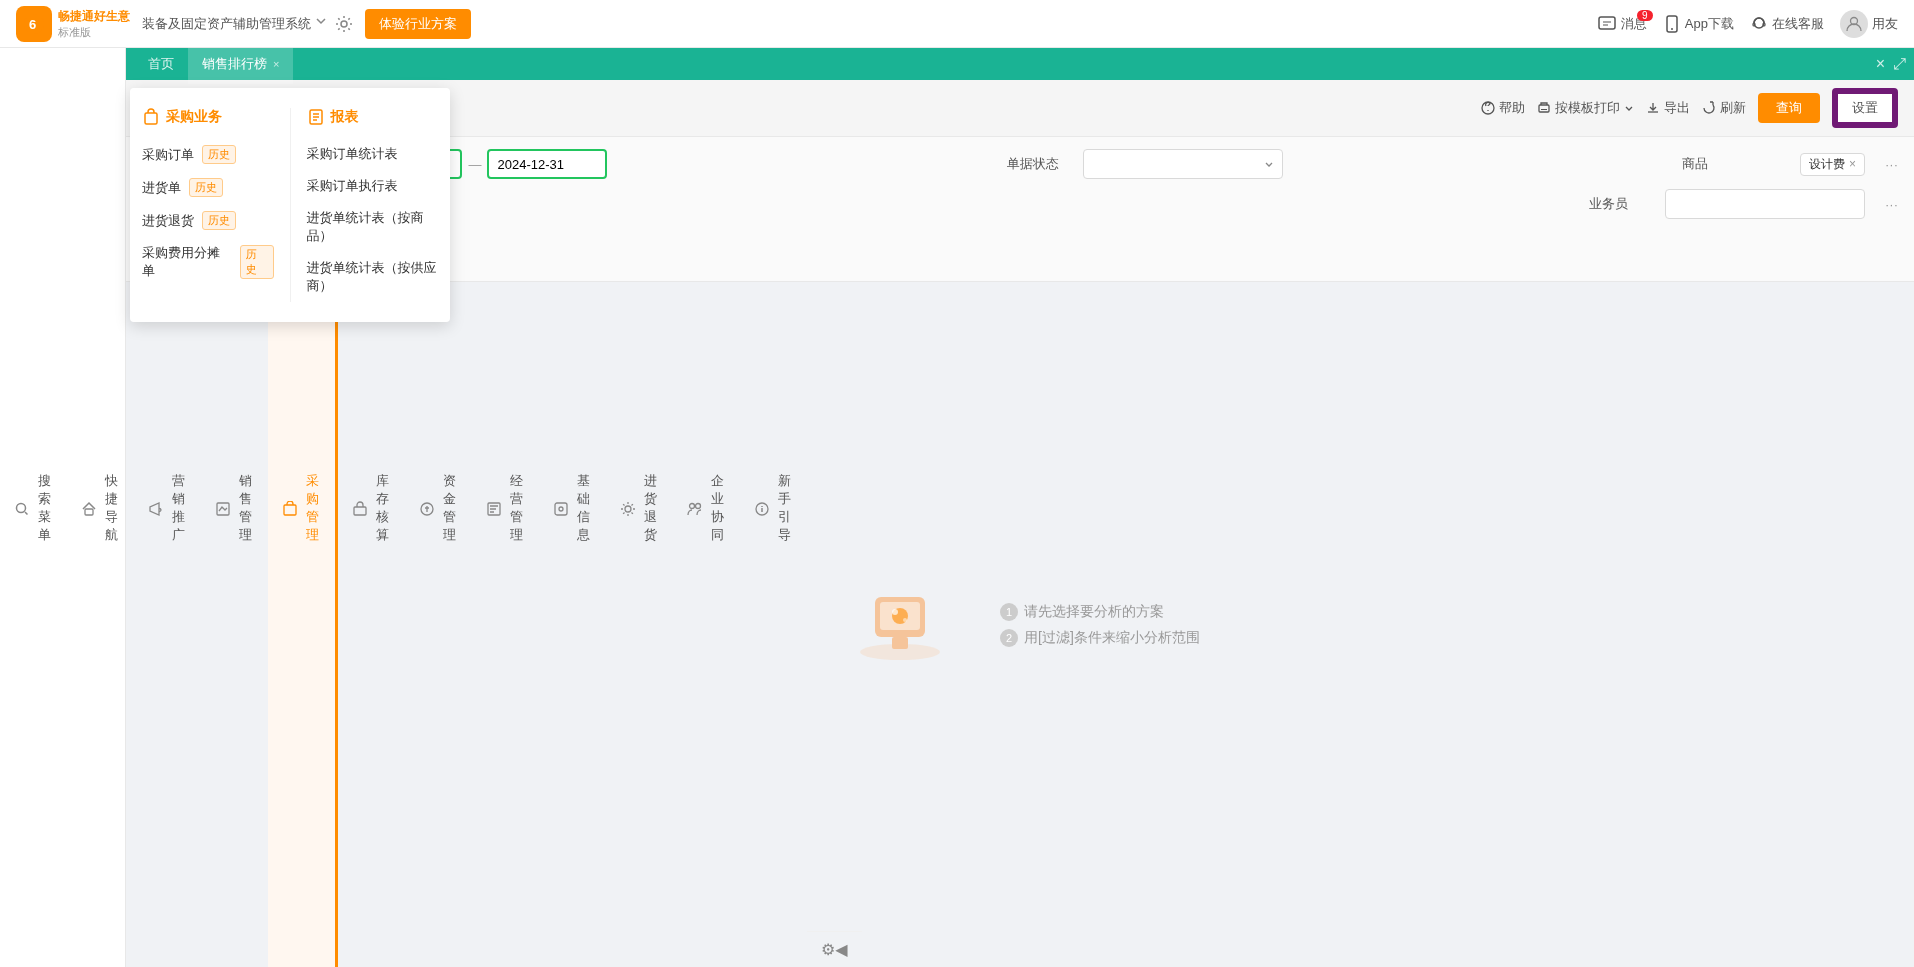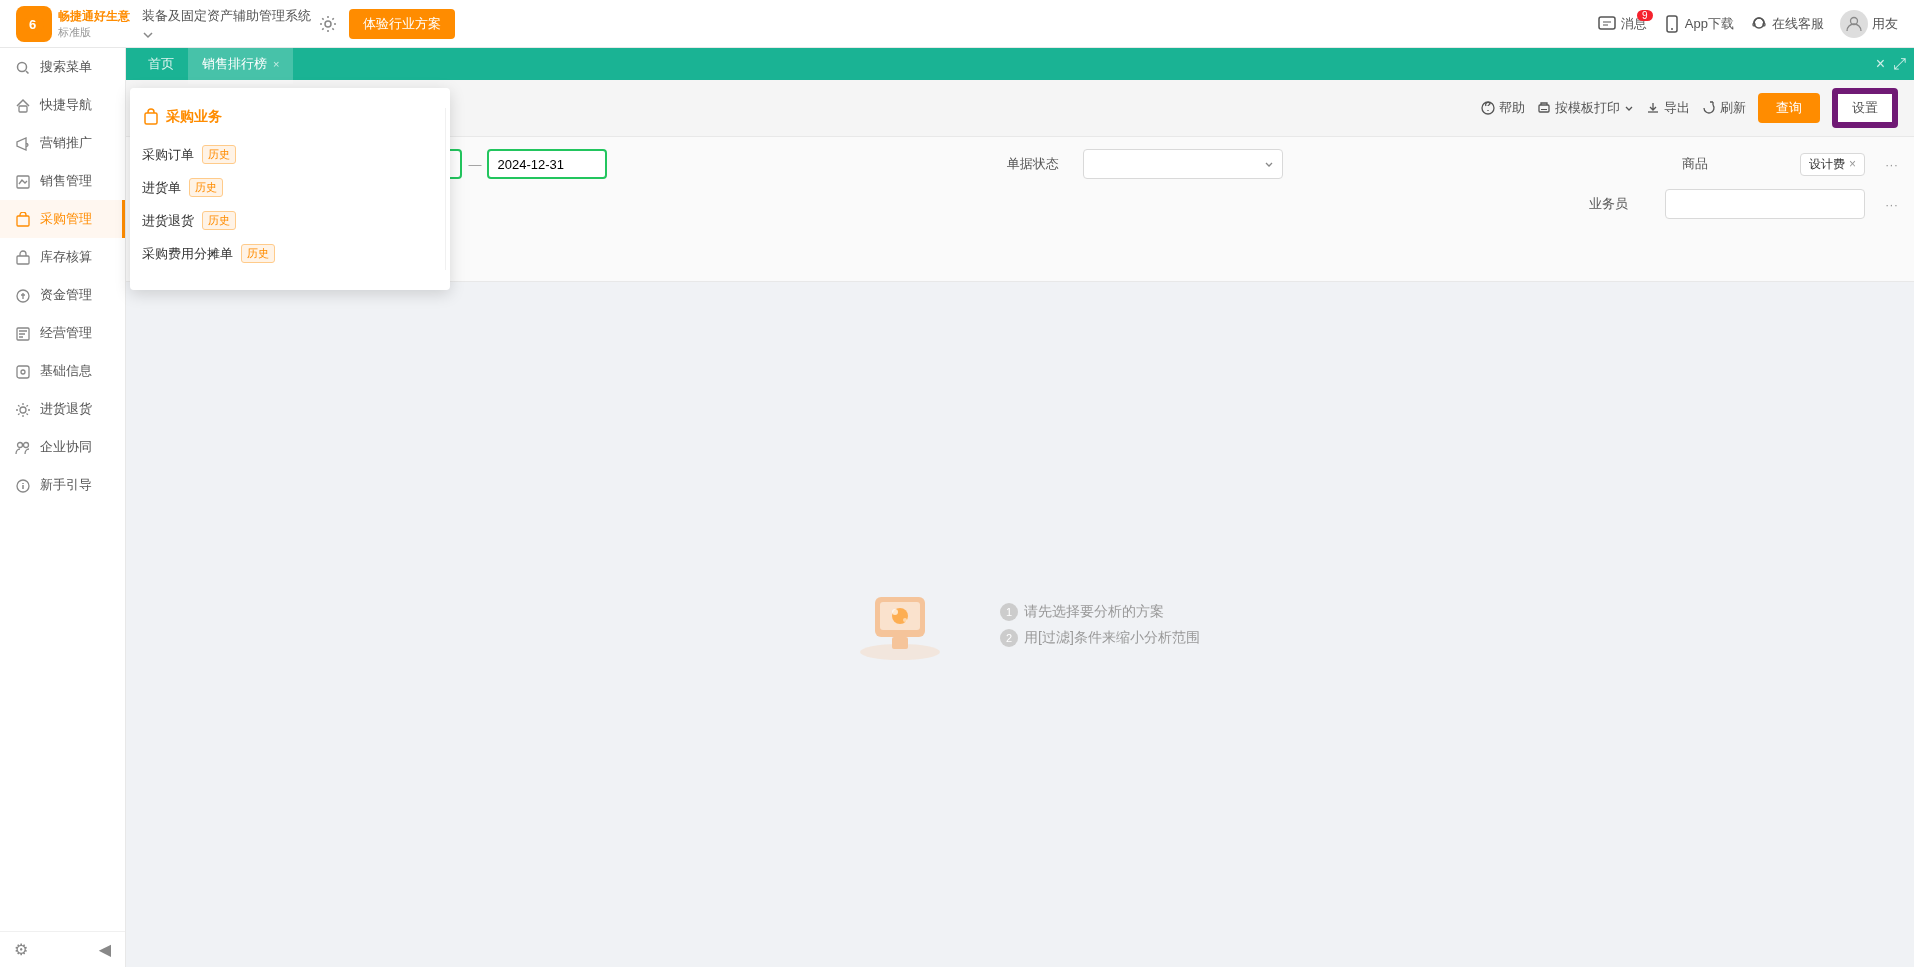--- a/index.html
+++ b/index.html
@@ -2,27 +2,27 @@
 <html><head>
   <meta charset="utf-8">
   <style>
     * { box-sizing: border-box; margin: 0; padding: 0; }
     body { font-family: 'Microsoft YaHei', Arial, sans-serif; font-size: 13px; background: #f0f2f5; color: #333; overflow: hidden; }
 
     
     .app-container { display: flex; flex-direction: column; height: 967px; width: 1914px; }
     .top-bar { display: flex; align-items: center; height: 48px; background: #fff; border-bottom: 1px solid #e8e8e8; padding: 0 16px; flex-shrink: 0; }
     .main-area { display: flex; flex: 1; overflow: hidden; }
-    .sidebar { width: 126px; background: #fff; border-right: 1px solid #e8e8e8; display: flex; flex-direction: column; flex-shrink: 0; }
+    .sidebar { width: 126px; background: #fff; border-right: 1px solid #e8e8e8; display: flex; flex-direction: row; flex-shrink: 0; }
     .content { flex: 1; display: flex; flex-direction: column; overflow: hidden; }
 
     
     .logo-area { display: flex; align-items: center; width: 126px; flex-shrink: 0; }
     .logo-icon { width: 36px; height: 36px; background: #ff8c00; border-radius: 8px; display: flex; align-items: center; justify-content: center; color: #fff; font-size: 18px; font-weight: bold; }
-    .system-title-btn { display: flex; gap: 4px; cursor: pointer; color: #555; flex-direction: column; }
+    .system-title-btn { display: flex; gap: 4px; cursor: pointer; color: #555; }
     .industry-btn { background: #ff8c00; color: #fff; border: none; padding: 6px 14px; border-radius: 4px; cursor: pointer; font-size: 13px; margin-left: 12px; }
     .top-bar-right { display: flex; align-items: center; gap: 16px; margin-left: auto; }
     .top-right-item { display: flex; align-items: center; gap: 4px; cursor: pointer; color: #555; font-size: 13px; }
     .badge-icon { position: relative; }
     .badge { position: absolute; top: -4px; right: -6px; background: #f5222d; color: #fff; border-radius: 8px; font-size: 10px; padding: 0 4px; min-width: 16px; text-align: center; }
     .user-avatar { width: 28px; height: 28px; border-radius: 50%; background: #ddd; display: flex; align-items: center; justify-content: center; color: #888; }
 
     
     .tabs-bar { display: flex; align-items: center; background: #1ab394; height: 32px; padding: 0 8px; flex-shrink: 0; }
     .tab { padding: 0 14px; height: 40px; display: flex; align-items: center; cursor: pointer; font-size: 13px; color: rgba(255,255,255,0.85); position: relative; }
@@ -415,14 +415,35 @@
         <span>进货退货</span>
         <span class="history-tag">历史</span>
       </div>
       <div class="dropdown-item">
         <span>采购费用分摊单</span>
         <span class="history-tag">历史</span>
       </div>
     </div>
     <div class="dropdown-divider"></div>
 
+    <div class="dropdown-col">
+      <div class="dropdown-col-title dropdown-col-right-title">
+        <svg width="18" height="18" viewBox="0 0 18 18" fill="none">
+          <rect x="3" y="2" width="12" height="14" rx="1.5" stroke="#ff8c00" stroke-width="1.5"></rect>
+          <path d="M6 6h6M6 9h6M6 12h4" stroke="#ff8c00" stroke-width="1.3"></path>
+        </svg>
+        <span>报表</span>
+      </div>
+      <div class="dropdown-item">
+        <span>采购订单统计表</span>
+      </div>
+      <div class="dropdown-item">
+        <span>采购订单执行表</span>
+      </div>
+      <div class="dropdown-item">
+        <span>进货单统计表（按商品）</span>
+      </div>
+      <div class="dropdown-item">
+        <span>进货单统计表（按供应商）</span>
+      </div>
+    </div>
   </div>
 </div>
 
 </body></html>

